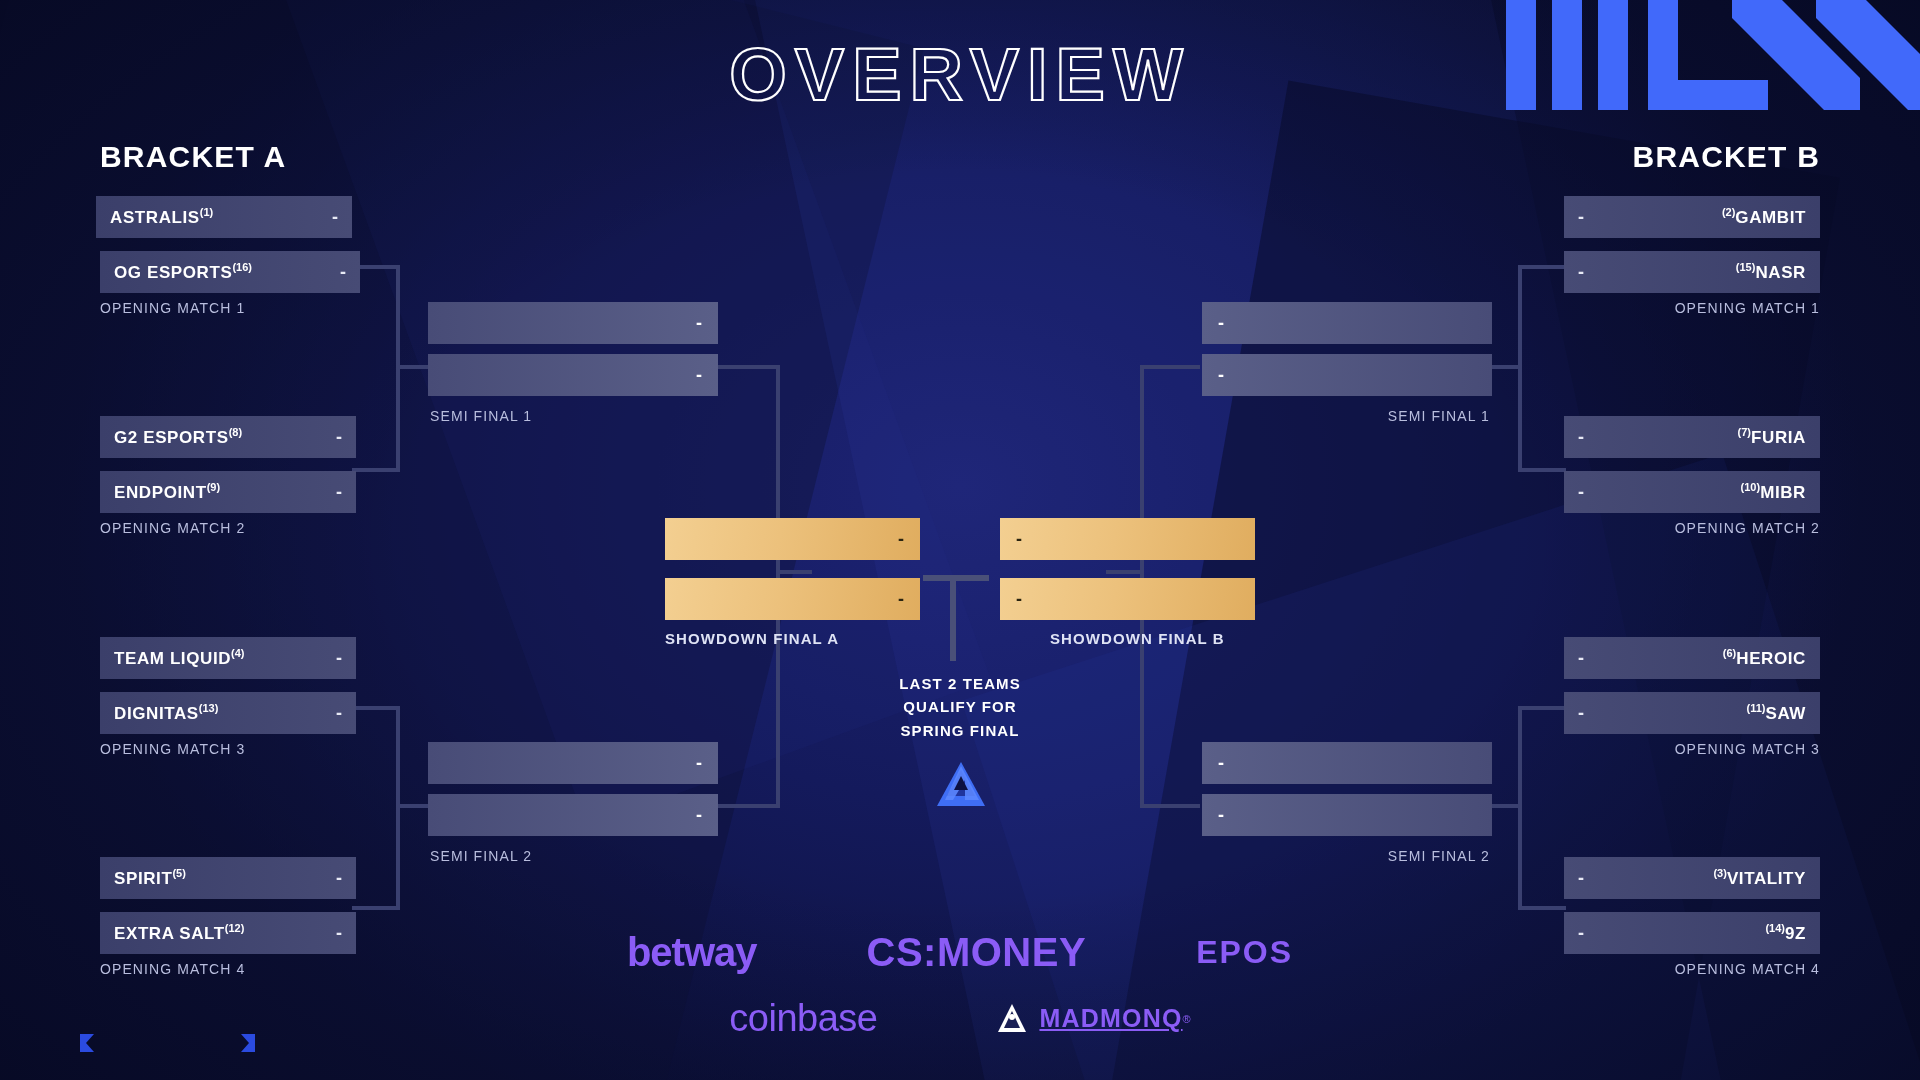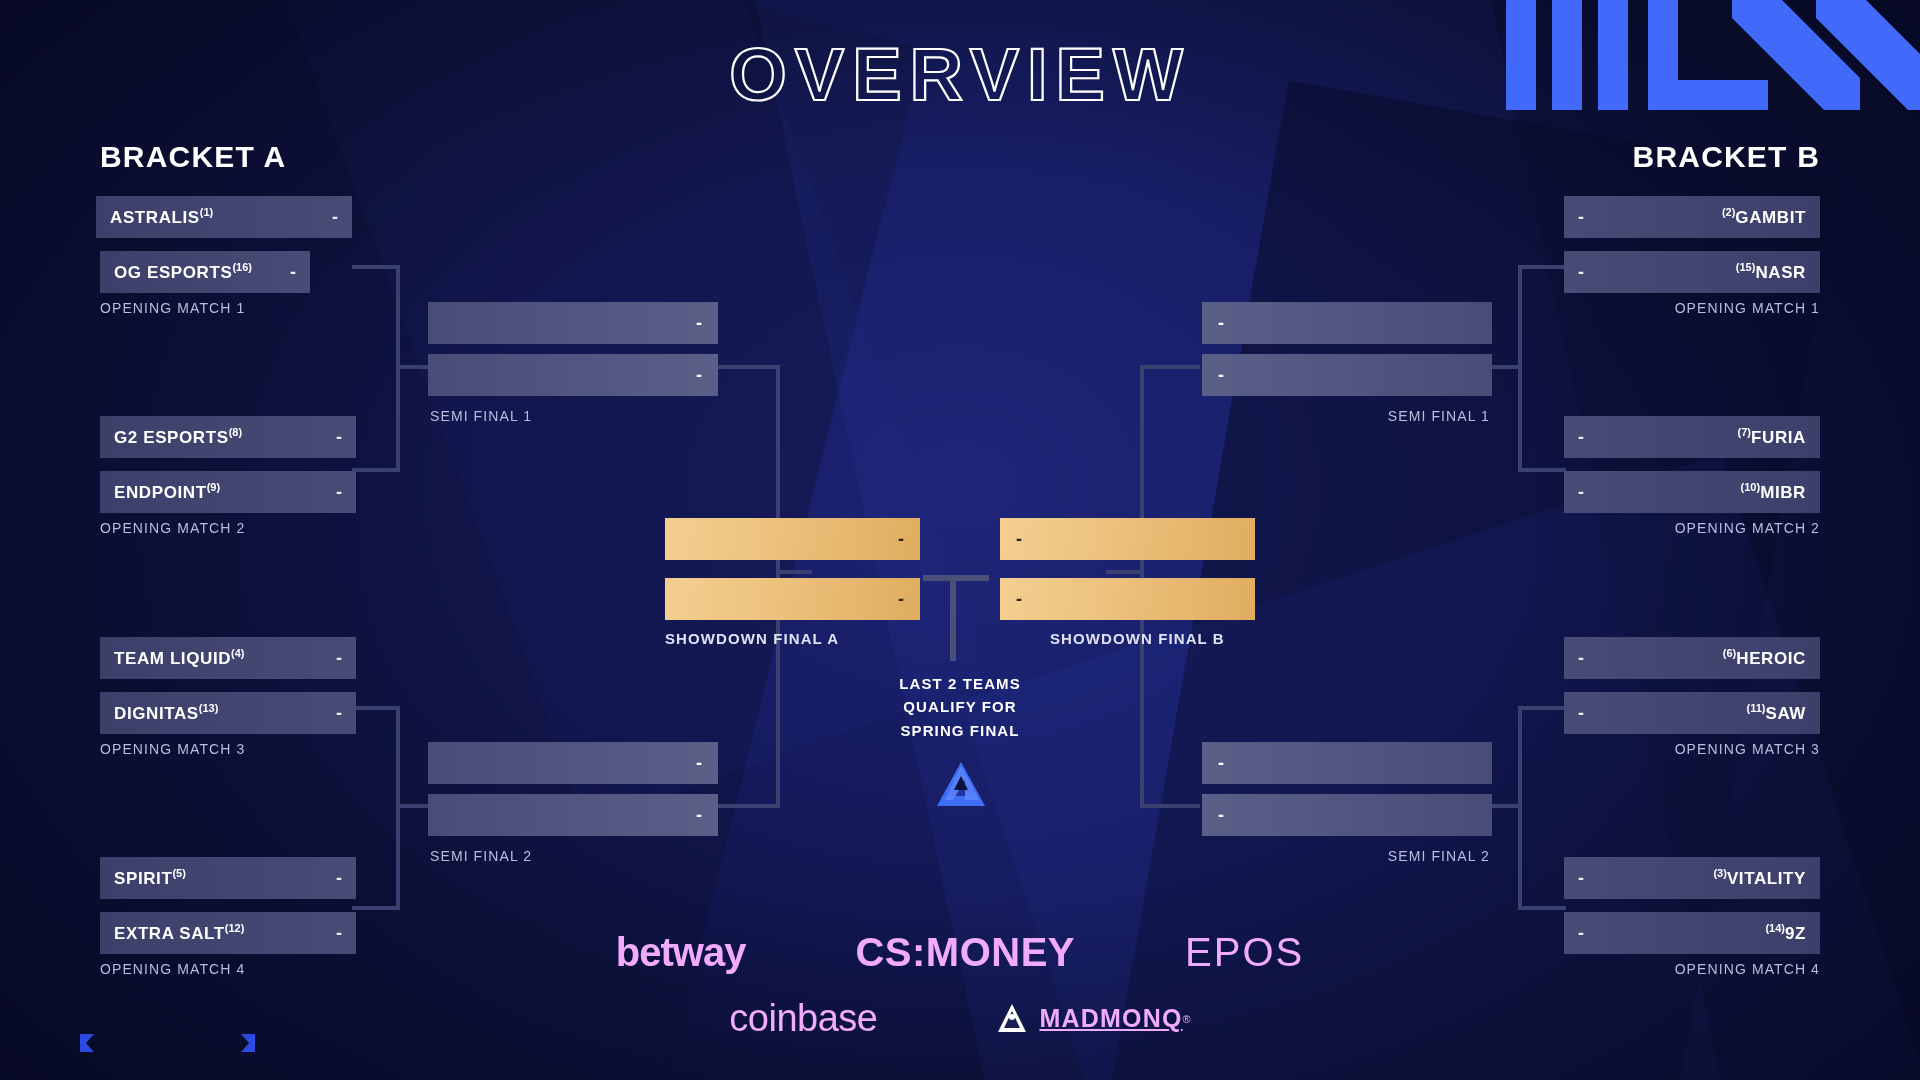--- a/index.html
+++ b/index.html
@@ -115,24 +115,24 @@
     font-size:15px; font-weight:700; letter-spacing:1.1px; line-height:1.55;
     color:#ffffff; z-index:7;
   }
   #blast-logo { position:absolute; left:935px; top:760px; z-index:7; }
 
   
   #sponsors { position:absolute; left:0; top:930px; width:1920px; z-index:7; }
   .sp-row { display:flex; align-items:center; justify-content:center; }
   .sp-row.r1 { gap:110px; }
   .sp-row.r2 { gap:118px; margin-top:22px; }
-  .sp { color:#f0abfc; white-space:nowrap; display:flex; align-items:center; }
+  .sp { color:#8b5cf6; white-space:nowrap; display:flex; align-items:center; }
   #sp-betway { font-size:40px; font-weight:800; letter-spacing:-1px; }
   #sp-csmoney { font-size:40px; font-weight:800; letter-spacing:.5px; }
-  #sp-epos { font-size:40px; font-weight:400; letter-spacing:2px; }
+  #sp-epos { font-size:32px; font-weight:700; letter-spacing:2px; }
   #sp-coinbase { font-size:38px; font-weight:400; letter-spacing:-.5px; }
   #sp-madmonq { font-size:25px; font-weight:800; letter-spacing:1.2px;text-decoration:underline; }
   .sp-sup { font-size:11px; vertical-align:super; }
 </style>
 </head>
 <body>
 
 <div id="bg">
   <div class="bg-base"></div>
   <div class="bg-panel bg-p1"></div>
@@ -205,21 +205,21 @@
 
 <div class="conn-t" style="left:923px;top:575px;width:66px;height:6px;"></div>
 <div class="conn-t" style="left:950px;top:575px;width:6px;height:86px;"></div>
 
 <div class="team-row left" style="left:96px;top:196px;width:256px;">
   <span class="team-name">
     <span>ASTRALIS</span><span class="seed">(1)</span>
   </span>
   <span class="score">-</span>
 </div>
-<div class="team-row left" style="left:100px;top:251px;width:210px;">
+<div class="team-row left" style="left:100px;top:251px;width:260px;">
   <span class="team-name">
     <span>OG ESPORTS</span><span class="seed">(16)</span>
   </span>
   <span class="score">-</span>
 </div>
 <div class="match-label" style="left:100px;top:300px;">OPENING MATCH 1</div>
 
 <div class="team-row left" style="left:100px;top:416px;width:256px;gap:43px;">
   <span class="team-name">
     <span>G2 ESPORTS</span><span class="seed">(8)</span>

